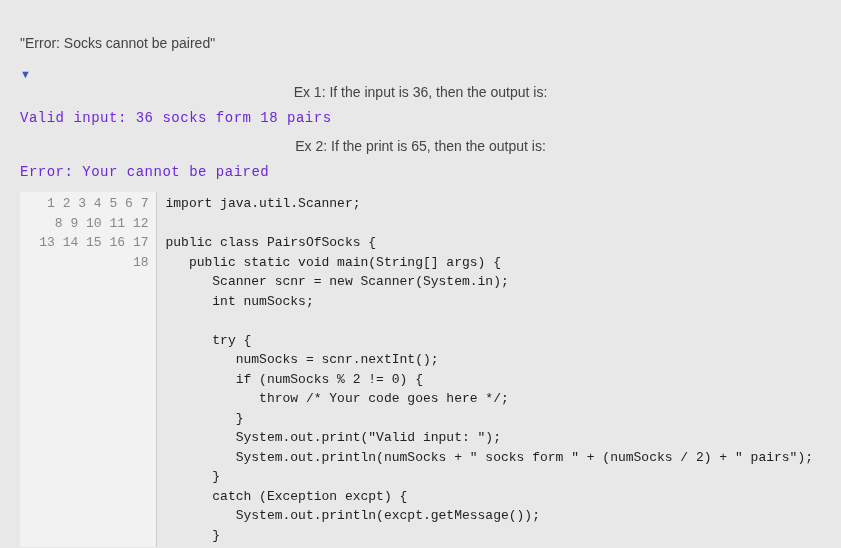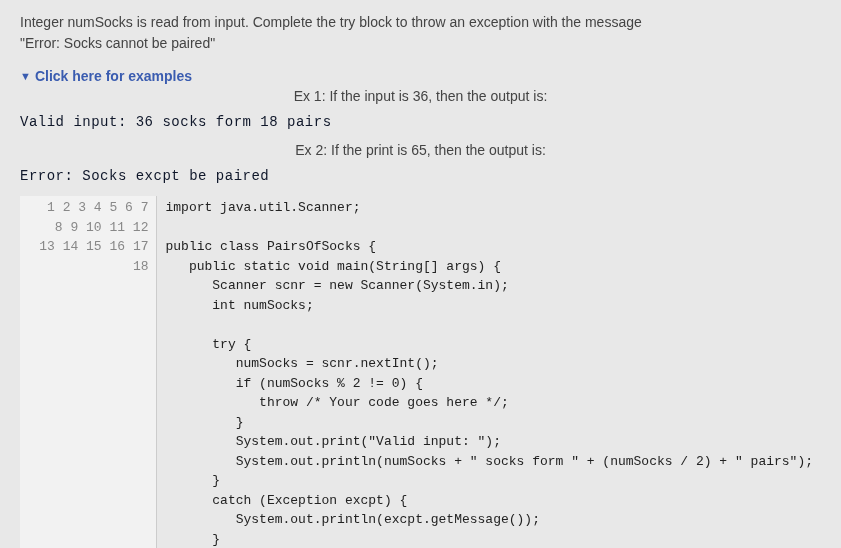--- a/index.html
+++ b/index.html
@@ -31,21 +31,21 @@
     }
     .ex-label {
       font-size: 14px;
       color: #444;
       margin-bottom: 10px;
       text-align: center;
     }
     .mono {
       font-family: "Courier New", monospace;
       font-size: 14px;
-      color: #0f172a;
+      color: #6d28d9;
       margin-bottom: 12px;
       letter-spacing: 0.5px;
     }
     .code-container {
       margin-top: 12px;
       display: flex;
       font-family: "Courier New", monospace;
       font-size: 13px;
       line-height: 1.5;
     }
@@ -60,34 +60,33 @@
     .code {
       padding: 2px 8px;
       white-space: pre;
       color: #222;
     }
   </style>
 </head>
 <body>
 
 <div class="problem-text">
-  <span>Integer numSocks is read from input. Complete the try block to throw an exception with the message</span><br>
+  <br>
   <span>"Error: Socks cannot be paired"</span>
 </div>
 
 <div class="examples-link">
   <span class="triangle">▼</span>
-  <span>Click here for examples</span>
 </div>
 
 <div class="ex-label">Ex 1: If the input is 36, then the output is:</div>
 <div class="mono">Valid input: 36 socks form 18 pairs</div>
 
 <div class="ex-label">Ex 2: If the print is 65, then the output is:</div>
-<div class="mono">Error: Socks excpt be paired</div>
+<div class="mono">Error: Your cannot be paired</div>
 
 <div class="code-container">
   <div class="gutter" id="gutter">1
 2
 3
 4
 5
 6
 7
 8

